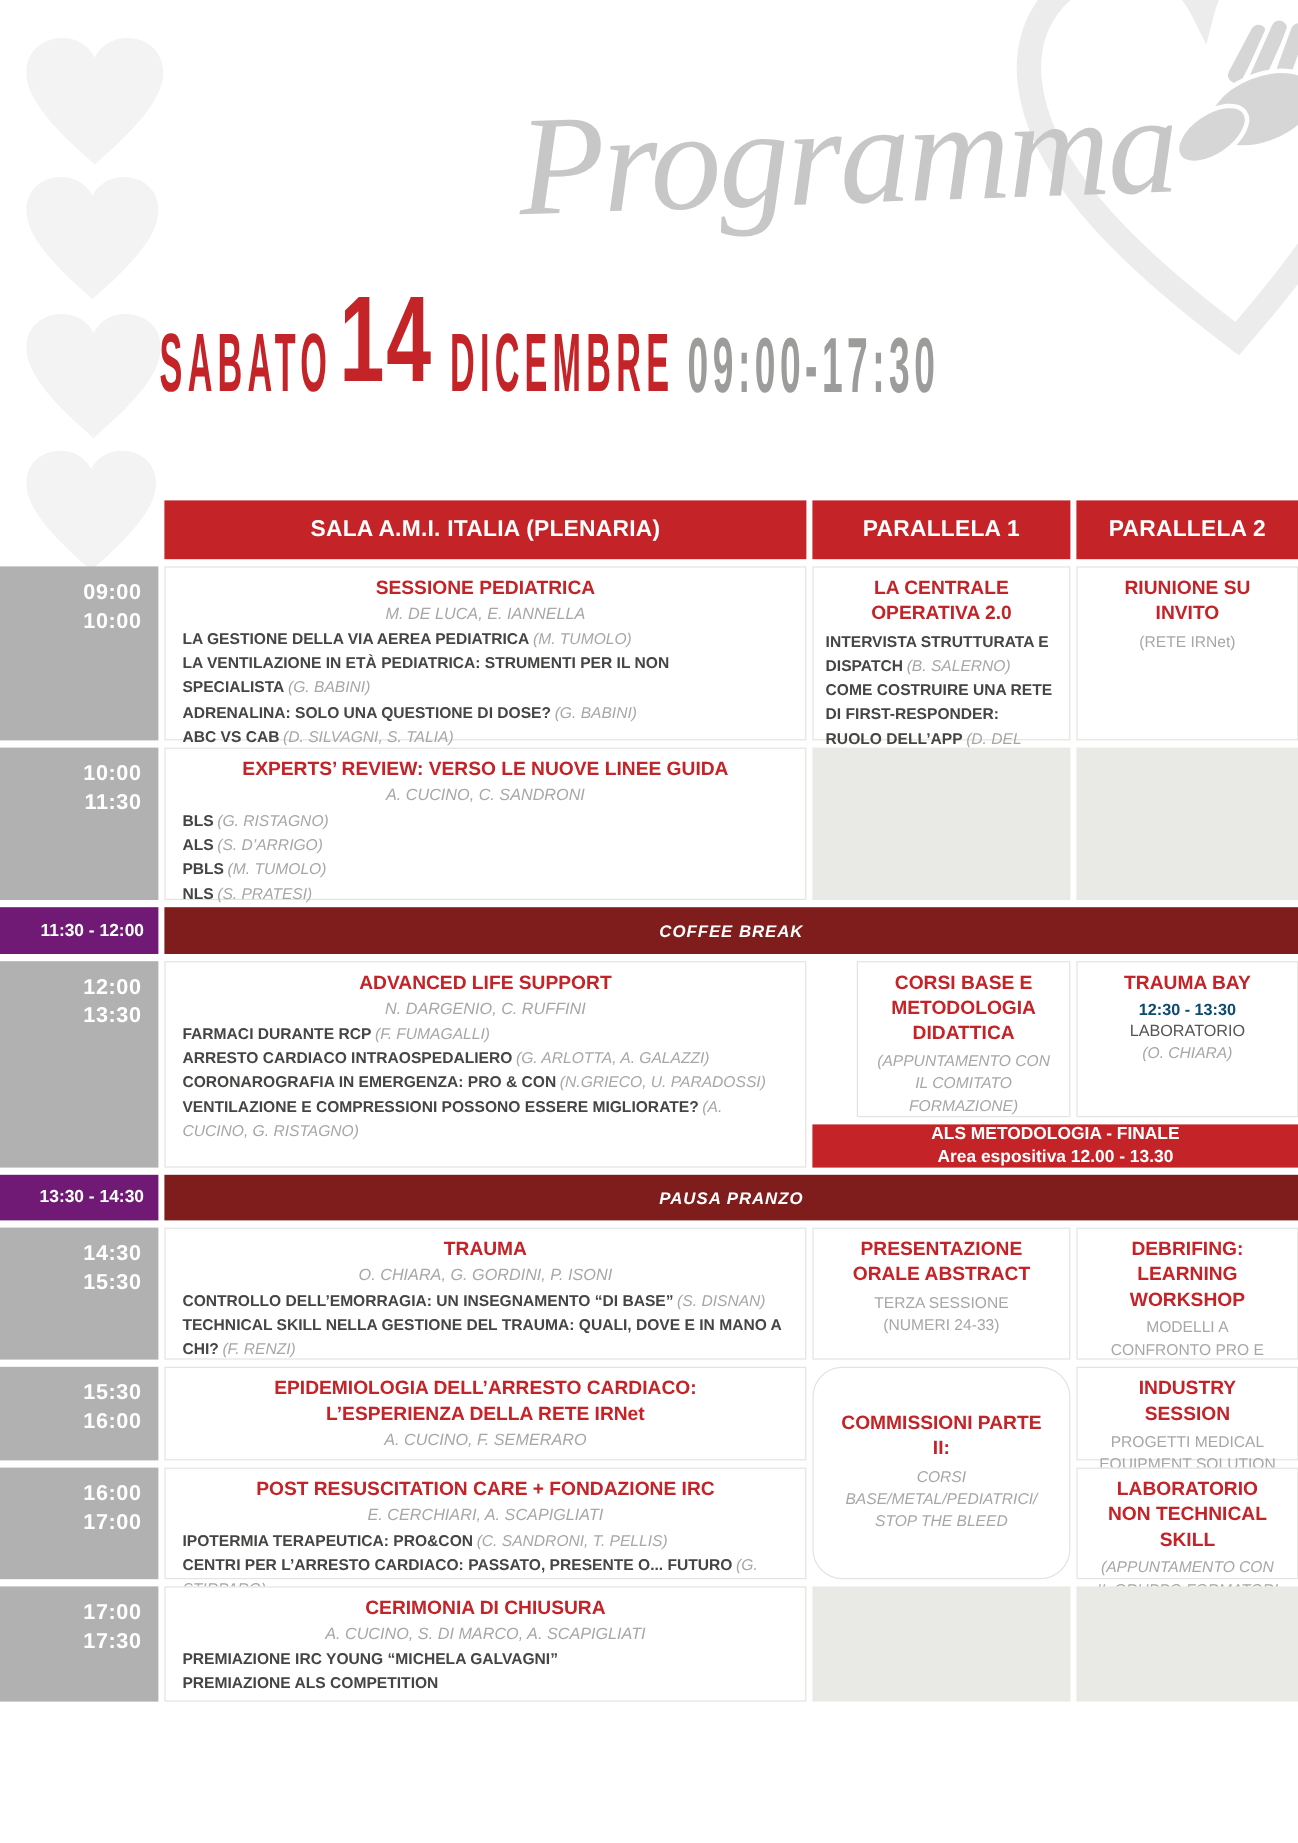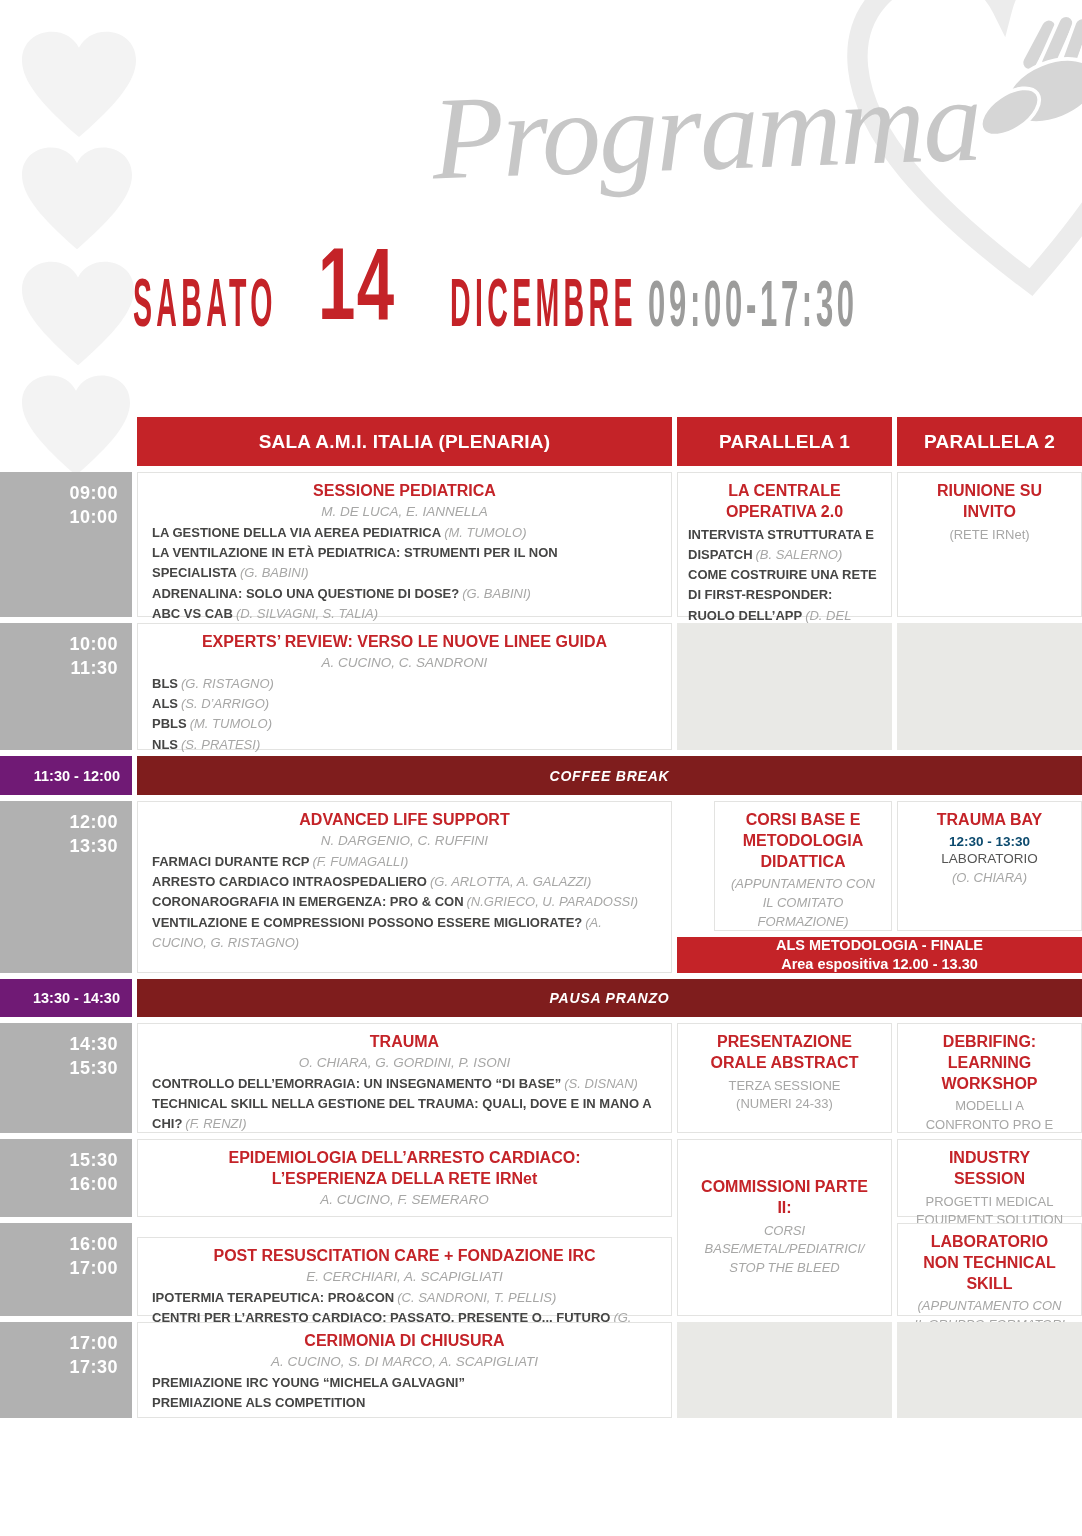--- a/index.html
+++ b/index.html
@@ -21,21 +21,21 @@
     font-size:118px; color:#c7c7c7; letter-spacing:-2px; transform:rotate(-2deg);
   }
   
   .dateline { position:absolute; left:133px; top:244px; height:98px; display:flex; align-items:flex-end; z-index:1; }
   .dt-box { position:relative; height:98px; }
   .dt-box > span { position:absolute; left:0; bottom:0; display:inline-block; white-space:nowrap; font-weight:700; }
   .d-day   { font-size:46px; letter-spacing:7px;  color:#c42328; transform:scale(0.62,1.5);  transform-origin:left bottom; }
   .d-num   { font-size:96px; letter-spacing:2px;  color:#c42328; transform:scale(0.70,1.06); transform-origin:left bottom; }
   .d-month { font-size:46px; letter-spacing:7px;  color:#c42328; transform:scale(0.62,1.5);  transform-origin:left bottom; }
   .d-hours { font-size:50px; letter-spacing:6px;  color:#9c9c9b; transform:scale(0.62,1.3);  transform-origin:left bottom; }
-  .w-day{width:150px;} .w-num{width:92px;margin-left:35px;} .w-month{width:198px;margin-left:40px;} .w-hours{width:255px;}
+  .w-day{width:150px;} .w-num{width:92px;} .w-month{width:198px;} .w-hours{width:255px;}
   
   .sched {
     position:absolute; z-index:1; left:0; top:417px; width:1082px;
     display:grid;
     grid-template-columns:132px 535px 215px 185px;
     grid-template-rows:49px 145px 127px 39px 172px 38px 110px 78px 93px 96px;
     gap:6px 5px;
   }
   .th {
     background:#c42328; color:#ffffff; font-weight:700; font-size:19px;
@@ -253,34 +253,34 @@
 
     <div class="time" style="grid-area:8/1;">
       <span>15:30</span>
       <span>16:00</span>
     </div>
     <div class="cell" style="grid-area:8/2;">
       <div class="s-title">EPIDEMIOLOGIA DELL’ARRESTO CARDIACO:
 L’ESPERIENZA DELLA RETE IRNet</div>
       <div class="s-chairs">A. CUCINO, F. SEMERARO</div>
     </div>
-    <div class="cell center-cell commissioni" style="grid-area:8/3/10/4;">
+    <div class="cell center-cell commissioni" style="grid-area:8/3/10/4;border-radius:25px;">
       <div class="s-title">COMMISSIONI PARTE II:</div>
       <div class="sub italic">CORSI BASE/METAL/PEDIATRICI/ STOP THE BLEED</div>
     </div>
     <div class="cell center-cell" style="grid-area:8/4;">
       <div class="s-title">INDUSTRY SESSION</div>
       <div class="sub">PROGETTI MEDICAL EQUIPMENT SOLUTION</div>
     </div>
 
     <div class="time" style="grid-area:9/1;">
       <span>16:00</span>
       <span>17:00</span>
     </div>
-    <div class="cell" style="grid-area:9/2;margin-top:14px;">
+    <div class="cell" style="grid-area:9/2;">
       <div class="s-title">POST RESUSCITATION CARE + FONDAZIONE IRC</div>
       <div class="s-chairs">E. CERCHIARI, A. SCAPIGLIATI</div>
       <div class="talks">
         <div class="talk"><span>IPOTERMIA TERAPEUTICA: PRO&amp;CON</span><span class="spk">(C. SANDRONI, T. PELLIS)</span></div>
         <div class="talk"><span>CENTRI PER L’ARRESTO CARDIACO: PASSATO, PRESENTE O... FUTURO</span><span class="spk">(G. STIRPARO)</span></div>
         <div class="talk"><span>LA VITA DOPO... SCREENING E PRESA IN CARICO</span><span class="spk">(M. MION, L. GAMBERINI)</span></div>
       </div>
     </div>
     <div class="cell center-cell" style="grid-area:9/4;">
       <div class="s-title">LABORATORIO NON TECHNICAL SKILL</div>

